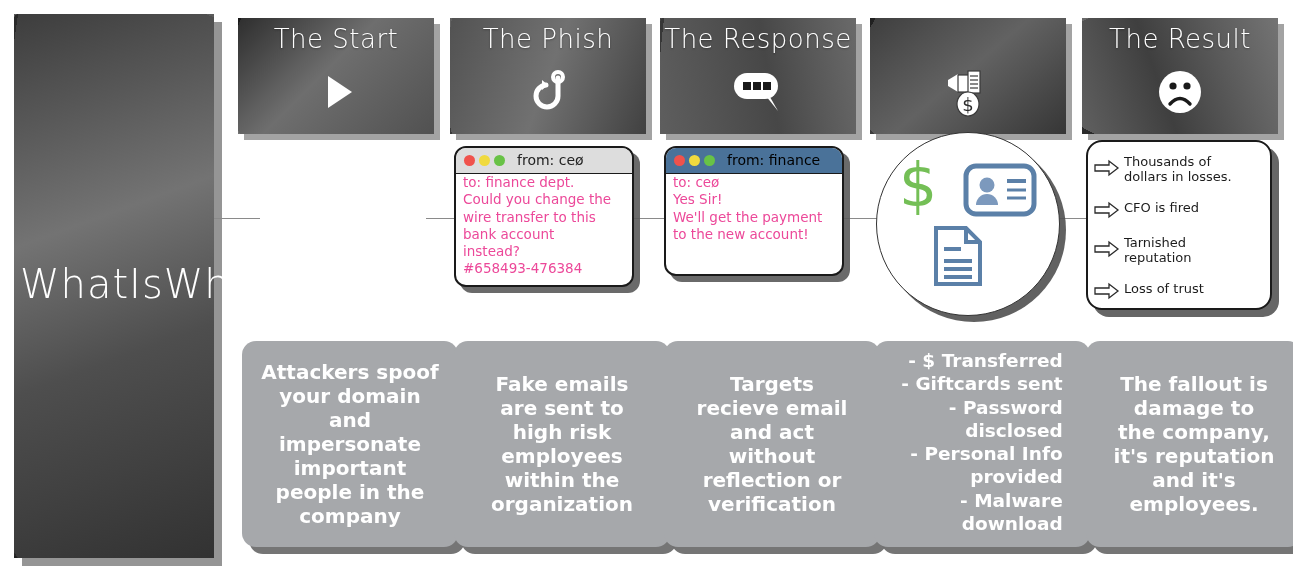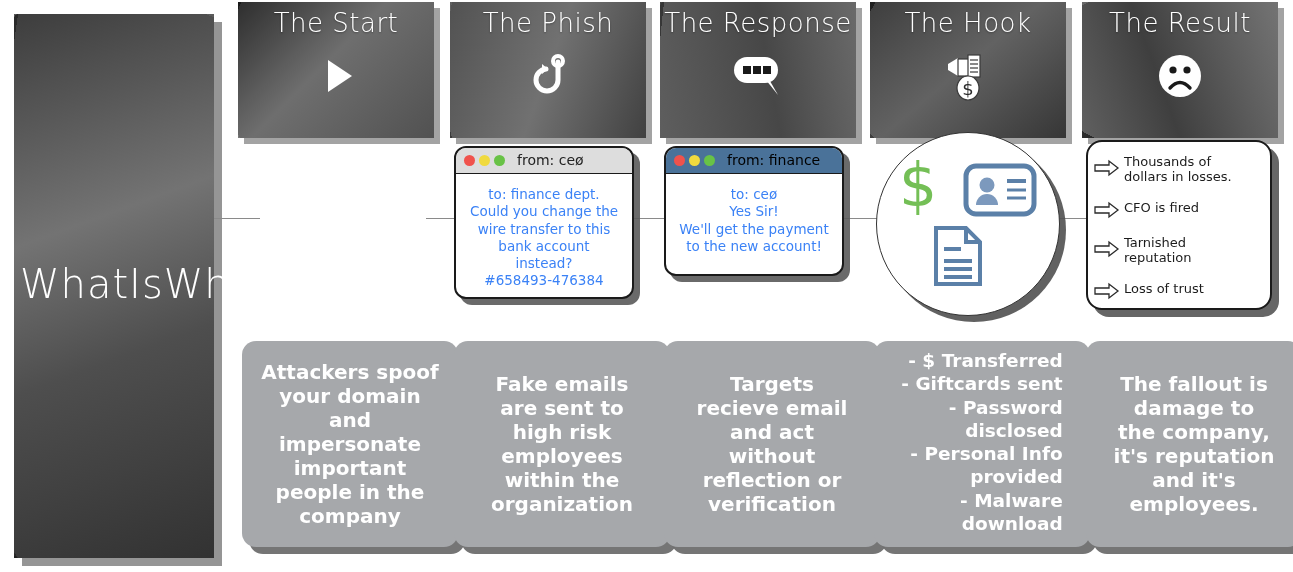--- a/index.html
+++ b/index.html
@@ -50,22 +50,22 @@
   
   .conn {
     position: absolute; height: 1px; background: #8a8a8a; top: 218px;
   }
 
   
   .col { position: absolute; top: 0; width: 208px; height: 572px; }
 
   
   .htile {
-    position: absolute; top: 2px; left: 0;
-    width: 196px; height: 136px;
+    position: absolute; top: 18px; left: 0;
+    width: 196px; height: 116px;
     box-shadow: 6px 6px 0 0 rgba(140,140,140,0.8);
     overflow: hidden;
   }
   .htile .hphoto {
     position: absolute; inset: 0;
     background-color: #55595e;
     filter: grayscale(1);
   }
   .htile.v1 .hphoto {
     background-image:
@@ -178,26 +178,25 @@
   .email.blue .ebar { background: #4a7299; }
   .dot { width: 11px; height: 11px; border-radius: 50%; display: inline-block; }
   .email .efrom {
     margin-left: 8px;
     font-size: 14px;
     font-family: "DejaVu Sans", sans-serif;
   }
   .email.gray .efrom { color: #222222; }
   .email.blue .efrom { color: #000000; }
   .email .ebody {
-    padding: 12px 7px 7px;
+    padding: 0 7px 7px;
     font-size: 13.5px; line-height: 1.28;
-    color: #3b82f6;
+    color: #ec4899;
     font-family: "DejaVu Sans", sans-serif;
     white-space: pre-line;
-    text-align: center;
   }
 
   
   .hook-circle {
     position: absolute; left: 6px; top: 4px; width: 184px; height: 184px;
     border-radius: 50%; background: #ffffff; border: 1.5px solid #333;
     box-shadow: 6px 6px 0 0 rgba(80,80,80,0.9);
   }
   .hook-dollar {
     position: absolute; left: 22px; top: 22px;
@@ -361,21 +360,20 @@
 and act
 without
 reflection or
 verification</div>
     </div>
   </div>
 
   <div class="col" style="left:870px;">
     <div class="htile v4">
       <div class="hphoto"></div>
-      <div class="hlabel">The Hook</div>
       <div class="hicon">
         <svg width="52" height="52" viewBox="0 0 52 52">
           <polygon points="6,14 16,8 16,26 6,20" fill="#ffffff"></polygon>
           <rect x="16" y="9" width="16" height="17" fill="#ffffff" stroke="#3a3a3a" stroke-width="1.2"></rect>
           <rect x="26" y="5" width="12" height="22" fill="#ffffff" stroke="#3a3a3a" stroke-width="1.2"></rect>
           <line x1="28" y1="10" x2="36" y2="10" stroke="#3a3a3a" stroke-width="1.2"></line>
           <line x1="28" y1="14" x2="36" y2="14" stroke="#3a3a3a" stroke-width="1.2"></line>
           <line x1="28" y1="18" x2="36" y2="18" stroke="#3a3a3a" stroke-width="1.2"></line>
           <line x1="28" y1="22" x2="36" y2="22" stroke="#3a3a3a" stroke-width="1.2"></line>
           <ellipse cx="26" cy="38" rx="11" ry="12" fill="#ffffff" stroke="#3a3a3a" stroke-width="1.2"></ellipse>

